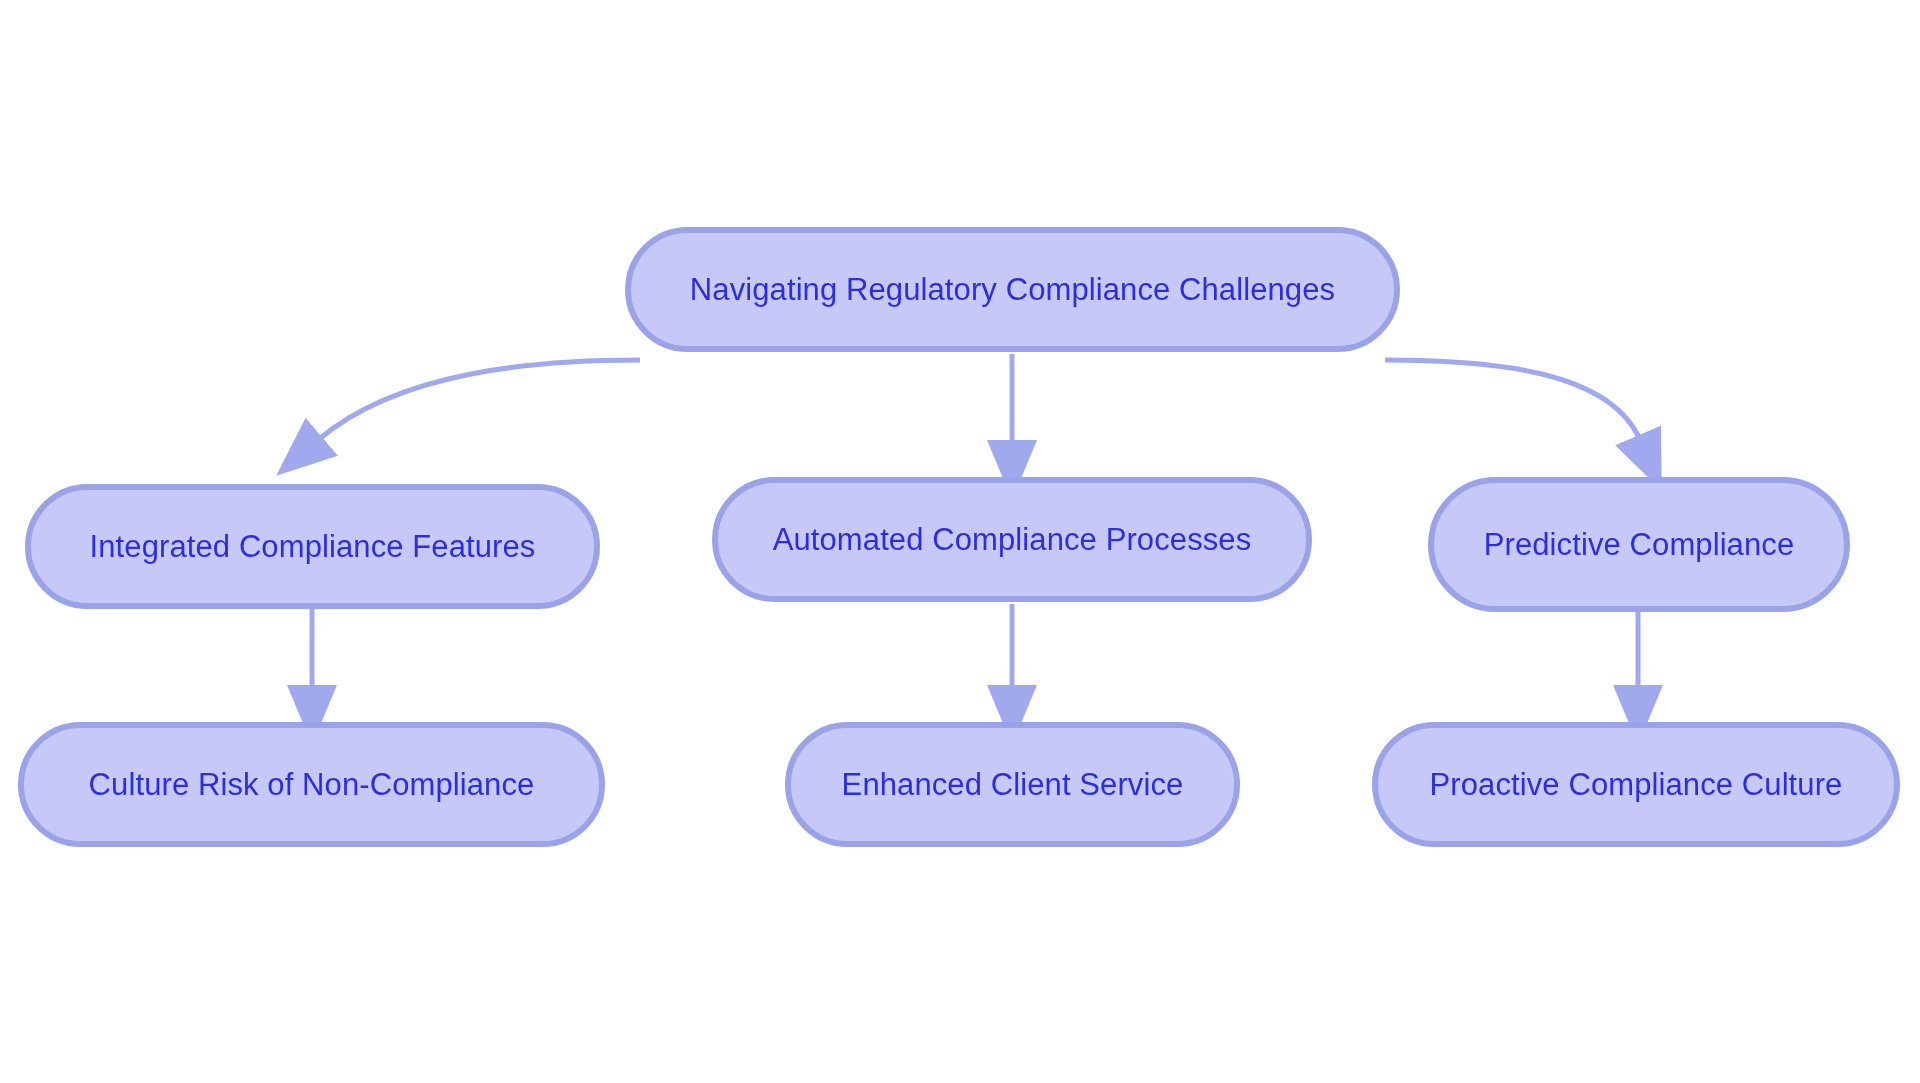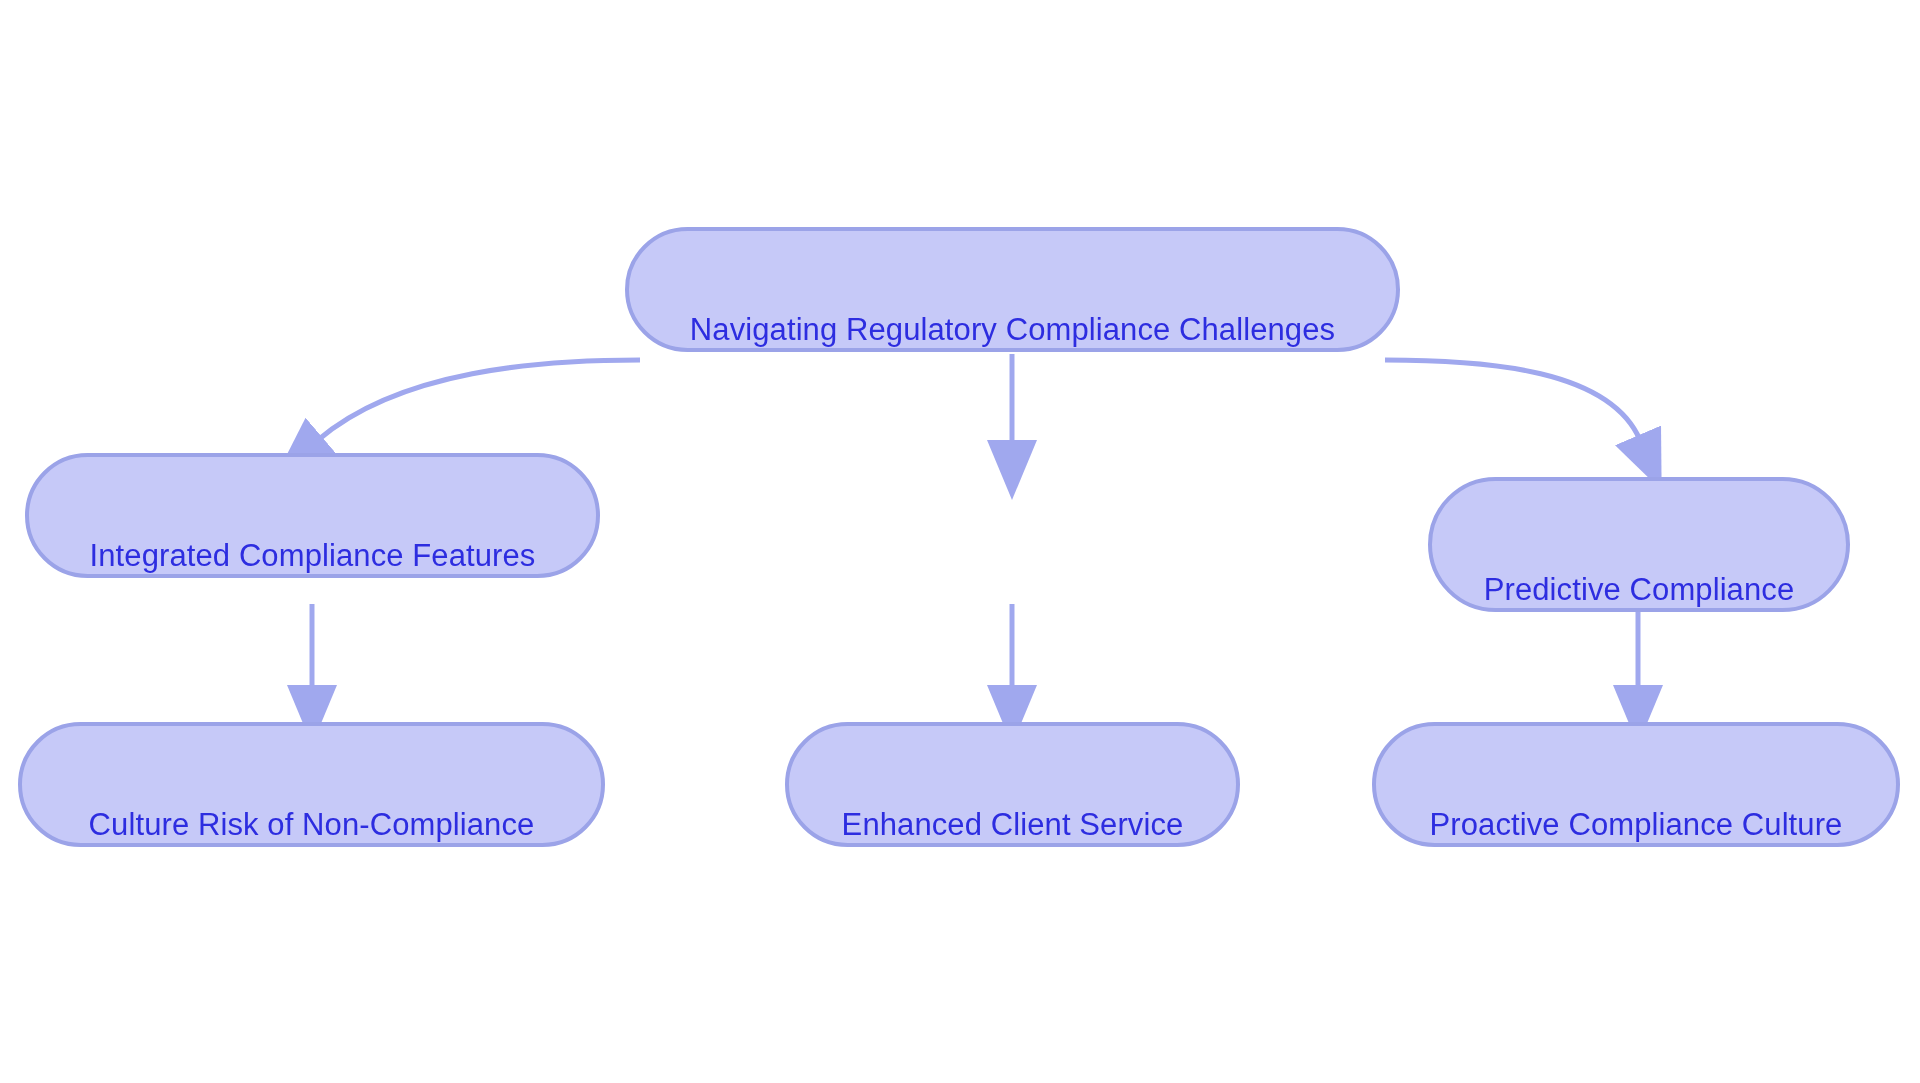--- a/index.html
+++ b/index.html
@@ -25,24 +25,24 @@
     left: 0;
     top: 0;
     width: 1920px;
     height: 1083px;
     pointer-events: none;
   }
   .node {
     position: absolute;
     box-sizing: border-box;
     display: flex;
-    align-items: flex-end;
+    align-items: center;
     justify-content: center;
     background: #c6c9f8;
-    border: 4px solid #8b5cf6;
+    border: 6px solid #8b5cf6;
     border-radius: 9999px;
     padding: 0 30px;
   }
   .node-label {
     color: #2d2de0;
     font-family: "Liberation Sans", sans-serif;
     font-size: 31px;
     line-height: 1.15;
     letter-spacing: 0.1px;
     white-space: nowrap;
@@ -72,24 +72,27 @@
 
     <path d="M 1012 604 L 1012 690" fill="none" stroke="#a0a8ee" stroke-width="5" marker-end="url(#arrowhead)"></path>
 
     <path d="M 1638 604 L 1638 690" fill="none" stroke="#a0a8ee" stroke-width="5" marker-end="url(#arrowhead)"></path>
   </svg>
 
   <div class="node" style="left: 625px; top: 227px; width: 775px; height: 125px; background: rgb(198, 201, 248); border-color: rgb(155, 163, 232);">
     <span class="node-label" style="color: rgb(45, 45, 224);">Navigating Regulatory Compliance Challenges</span>
   </div>
 
-  <div class="node" style="left: 25px; top: 453px; width: 575px; height: 125px; background: rgb(198, 201, 248); border-color: rgb(155, 163, 232);">
+  <div class="node" style="left: 25px; top: 484px; width: 575px; height: 125px; background: rgb(198, 201, 248); border-color: rgb(155, 163, 232);">
     <span class="node-label" style="color: rgb(45, 45, 224);">Integrated Compliance Features</span>
   </div>
 
+  <div class="node" style="left: 712px; top: 477px; width: 600px; height: 125px; background: rgb(198, 201, 248); border-color: rgb(155, 163, 232);">
+    <span class="node-label" style="color: rgb(45, 45, 224);">Automated Compliance Processes</span>
+  </div>
 
   <div class="node" style="left: 1428px; top: 477px; width: 422px; height: 135px; background: rgb(198, 201, 248); border-color: rgb(155, 163, 232);">
     <span class="node-label" style="color: rgb(45, 45, 224);">Predictive Compliance</span>
   </div>
 
   <div class="node" style="left: 18px; top: 722px; width: 587px; height: 125px; background: rgb(198, 201, 248); border-color: rgb(155, 163, 232);">
     <span class="node-label" style="color: rgb(45, 45, 224);">Culture Risk of Non-Compliance</span>
   </div>
 
   <div class="node" style="left: 1372px; top: 722px; width: 528px; height: 125px; background: rgb(198, 201, 248); border-color: rgb(155, 163, 232);">

